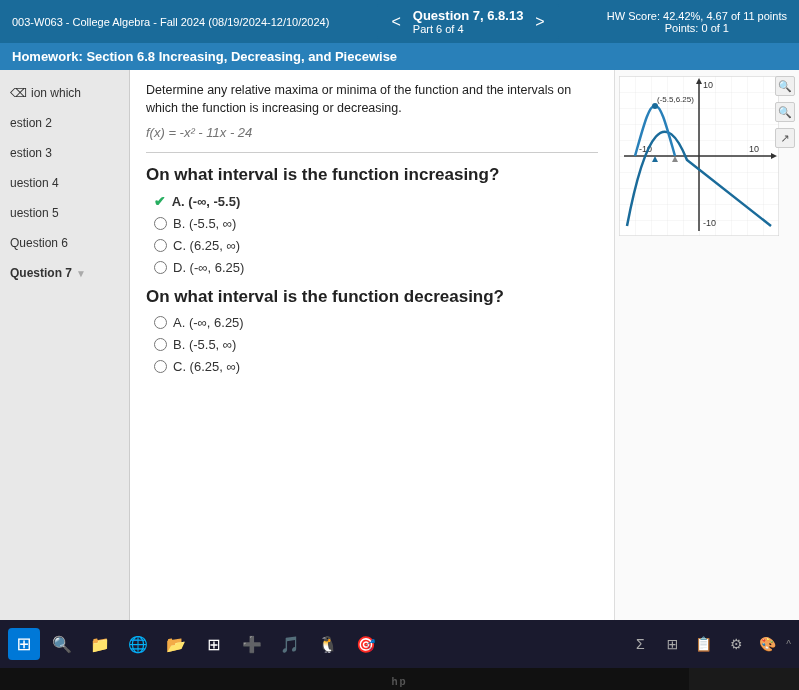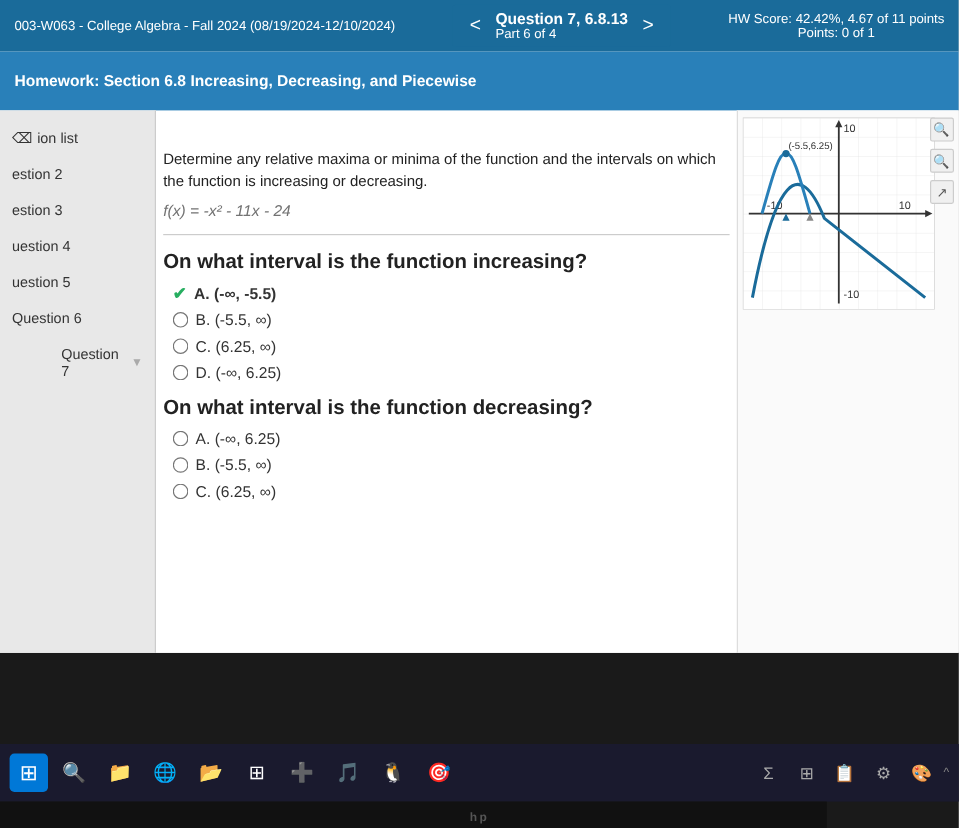--- a/index.html
+++ b/index.html
@@ -7,21 +7,21 @@
       font-family: Arial, sans-serif;
       background: #1a1a1a;
       width: 799px;
       height: 690px;
       overflow: hidden;
       position: relative;
     }
 
     .screen {
       width: 799px;
-      height: 544px;
+      height: 620px;
       background: #fff;
       position: relative;
       overflow: hidden;
     }
 
     
     .top-bar {
       background: #1a6b9a;
       color: white;
       padding: 4px 12px;
@@ -58,21 +58,21 @@
     }
     .hw-score {
       font-size: 11px;
       text-align: center;
     }
 
     
     .hw-header {
       background: #2980b9;
       color: white;
-      padding: 17px 12px;
+      padding: 6px 12px;
       font-size: 13px;
       font-weight: bold;
     }
 
     
     .main-layout {
       display: flex;
       height: calc(620px - 62px);
     }
 
@@ -86,29 +86,28 @@
     }
     .sidebar-item {
       padding: 8px 10px;
       font-size: 12px;
       color: #333;
       cursor: pointer;
       display: flex;
       align-items: center;
       gap: 4px;
     }
-    .sidebar-item.active { font-weight: normal; margin-left: 41px; }
+    .sidebar-item.active { font-weight: bold; }
 
     
     .content {
       flex: 1;
       overflow-y: auto;
-      padding: 12px 6px;
+      padding: 12px 16px;
       background: #fff;
-      margin-top: 21px;
     }
 
     .question-instruction {
       font-size: 12.5px;
       color: #222;
       margin-bottom: 8px;
       line-height: 1.4;
     }
 
     .function-display {
@@ -293,21 +292,21 @@
 
   <div class="hw-header">
     <span>Homework: Section 6.8 Increasing, Decreasing, and Piecewise</span>
   </div>
 
   <div class="main-layout">
 
     <div class="sidebar">
       <div class="sidebar-item">
         <span>⌫</span>
-        <span>ion list</span>
+        <span>ion which</span>
       </div>
       <div class="sidebar-item">
         <span>estion 2</span>
       </div>
       <div class="sidebar-item">
         <span>estion 3</span>
       </div>
       <div class="sidebar-item">
         <span>uestion 4</span>
       </div>

